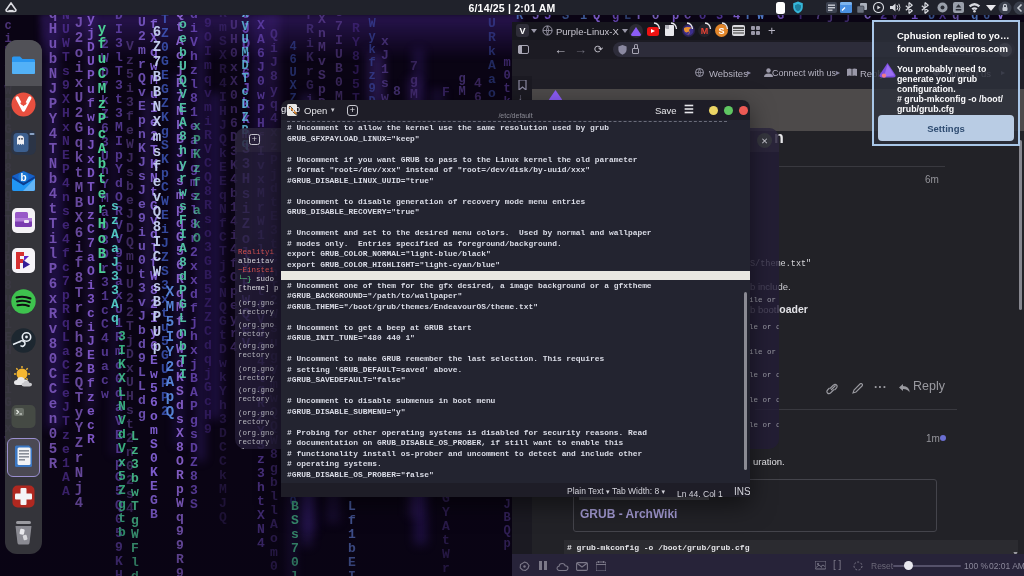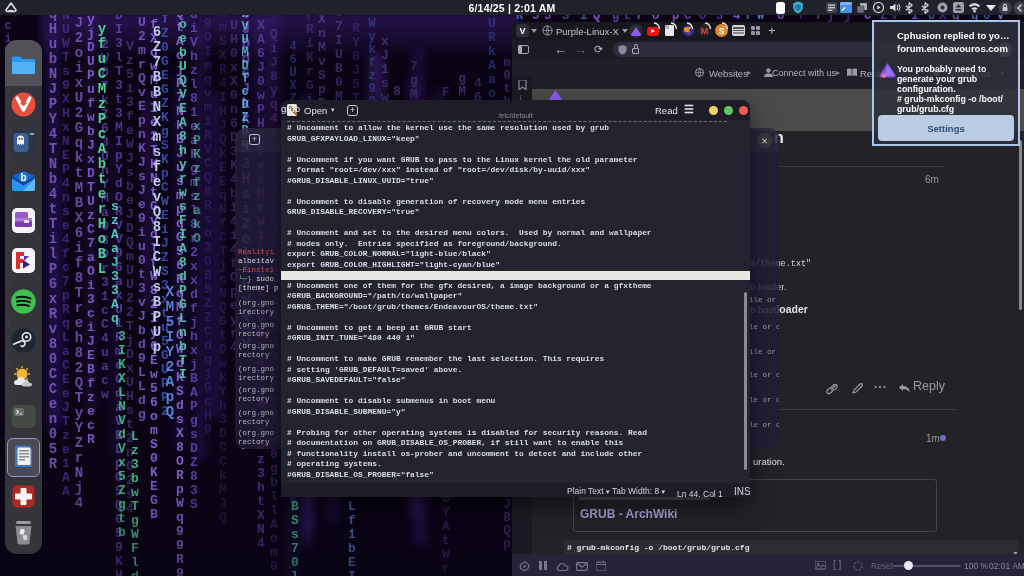--- a/index.html
+++ b/index.html
@@ -334,21 +334,21 @@
  <svg class="abs" style="left:37px;top:68px" width="13" height="11" viewBox="0 0 13 11">
       <path d="M6.5 0 L13 9.5 Q13 11 11 11 L2 11 Q0 11 0 9.5 Z" fill="#8b5cf6"></path>
     </svg>
 
  <div class="abs" style="left:262px;top:107px;font-size:16px;font-weight:bold;color:#e8e8ea">n</div>
 
  <div class="abs" style="left:267px;top:144px;width:166px;height:1px;background:#39393f"></div>
  <div class="abs" style="left:413px;top:152px;font-size:10px;color:#95959b">6m</div>
 
  <div class="abs mono" style="left:238px;top:237px;font-size:8.5px;color:#d6d6da">S/theme.txt"</div>
- <div class="abs" style="left:238px;top:259px;font-size:9.5px;color:#c9c9cf">b loader.</div>
+ <div class="abs" style="left:238px;top:259px;font-size:9.5px;color:#c9c9cf">b include.</div>
  <div class="abs" style="left:238px;top:281px;font-size:9.5px;color:#d6d6da">b boot<b style="font-size:10.5px;color:#e2e2e6">loader</b></div>
 
  <svg class="abs" style="left:314px;top:361px" width="12" height="12" viewBox="0 0 12 12">
       <path d="M5 7 L9.5 2.5 M4 5.5 L7 2.5 Q9 .5 10.5 2 Q12 3.5 10 5.5 L8.5 7 M8 6.5 L5 9.5 Q3 11.5 1.5 10 Q0 8.5 2 6.5 L3.5 5" fill="none" stroke="#9a9aa0" stroke-width="1.1"></path>
     </svg>
  <svg class="abs" style="left:340px;top:361px" width="11" height="11" viewBox="0 0 11 11">
       <path d="M1 10 L2 7 L8 1 Q9 0 10 1 Q11 2 10 3 L4 9 Z" fill="none" stroke="#9a9aa0" stroke-width="1.1"></path>
     </svg>
  <div class="abs" style="left:362px;top:355px;font-size:12px;font-weight:bold;color:#9a9aa0;letter-spacing:1px">...</div>
  <svg class="abs" style="left:386px;top:361px" width="12" height="10" viewBox="0 0 12 10">
@@ -440,21 +440,21 @@
  <div class="abs" style="left:0;top:0;width:469px;height:20px;background:#1e1d27"></div>
  <svg class="abs" style="left:6px;top:4px" width="12" height="12" viewBox="0 0 12 12">
       <rect x="0" y="0" width="10" height="12" rx="1.5" fill="#e8e6e2"></rect>
       <path d="M3 2 L9.5 8.5 L10.5 11 L8 10 L1.5 3.5 Z" fill="#e0862a" stroke="#333" stroke-width=".7"></path>
     </svg>
  <div class="abs" style="left:23px;top:5px;font-size:9.5px;color:#e6e6ea">Open</div>
  <div class="abs" style="left:50px;top:6px;font-size:7px;color:#c8c8d0">▾</div>
  <div class="abs" style="left:66px;top:4.5px;width:11px;height:11px;border:1.2px solid #c8c8d0;border-radius:3px;display:flex;align-items:center;justify-content:center;color:#e6e6ea;font-size:9px;line-height:1">+</div>
  <div class="abs" style="left:0;top:2.5px;width:442px;text-align:left;font-size:9.5px;font-weight:normal;color:#f0f0f4">grub</div>
  <div class="abs" style="left:0;top:12px;width:469px;text-align:center;font-size:7px;color:#8a8a94">/etc/default</div>
- <div class="abs" style="left:374px;top:5px;font-size:9.5px;color:#e6e6ea">Read</div>
+ <div class="abs" style="left:374px;top:5px;font-size:9.5px;color:#e6e6ea">Save</div>
  <div class="abs" style="left:403px;top:3px;font-size:11px;color:#e6e6ea;font-weight:bold">☰</div>
  <div class="abs" style="left:428px;top:6px;width:9px;height:9px;border-radius:50%;background:#ecd565"></div>
  <div class="abs" style="left:443px;top:6px;width:9px;height:9px;border-radius:50%;background:#5fc662"></div>
  <div class="abs" style="left:458px;top:6px;width:9px;height:9px;border-radius:50%;background:#ee5a55"></div>
  <div class="abs" style="left:0;top:20px;width:469px;height:363px;background:#232430"></div>
  <div class="abs" style="left:6px;top:20.5px;width:440px;border-top:1.5px dashed #6a6c7a"></div>
  <div class="abs" style="left:0;top:170.5px;width:469px;height:9.5px;background:#e9e7e1"></div>
  <div class="abs mono" id="etext" style="left:6px;top:23px;font-size:7.9px;line-height:10.5px;color:#dadce6;font-weight:bold;white-space:pre"># Uncomment to allow the kernel use the same resolution used by grub
 GRUB_GFXPAYLOAD_LINUX="keep"
 

